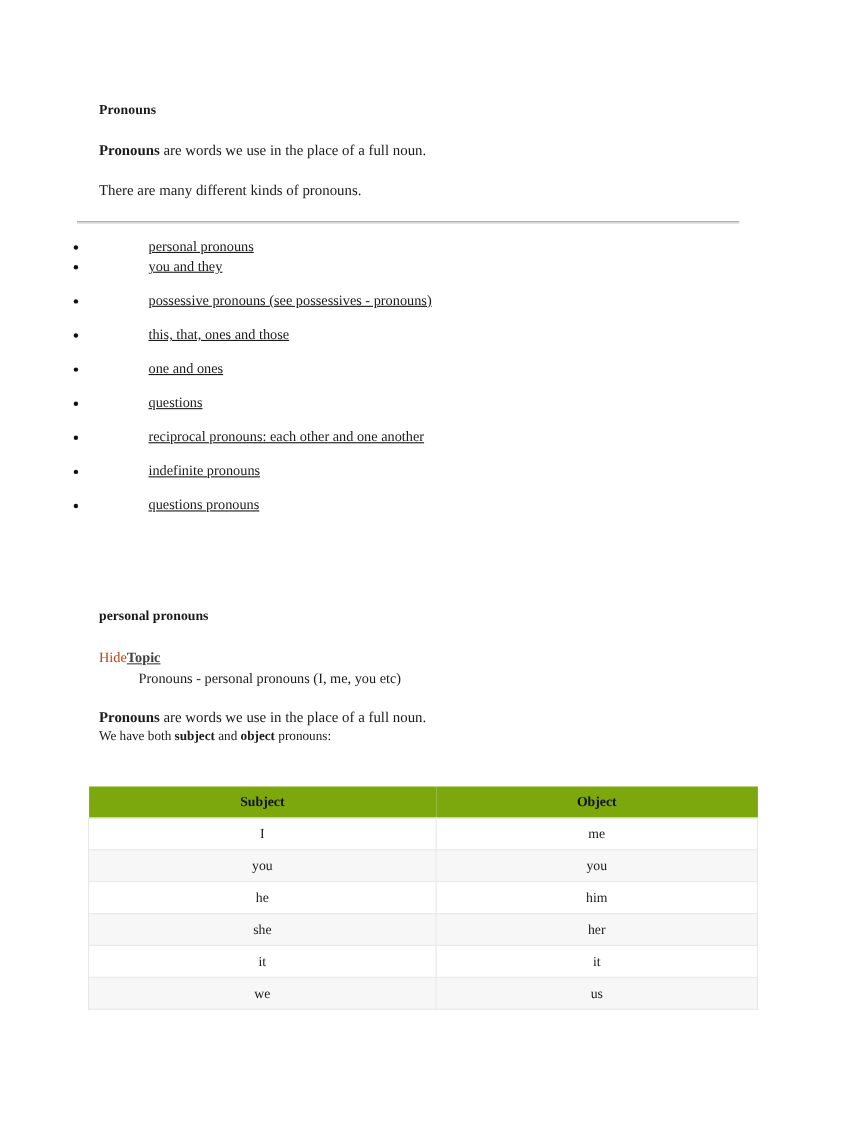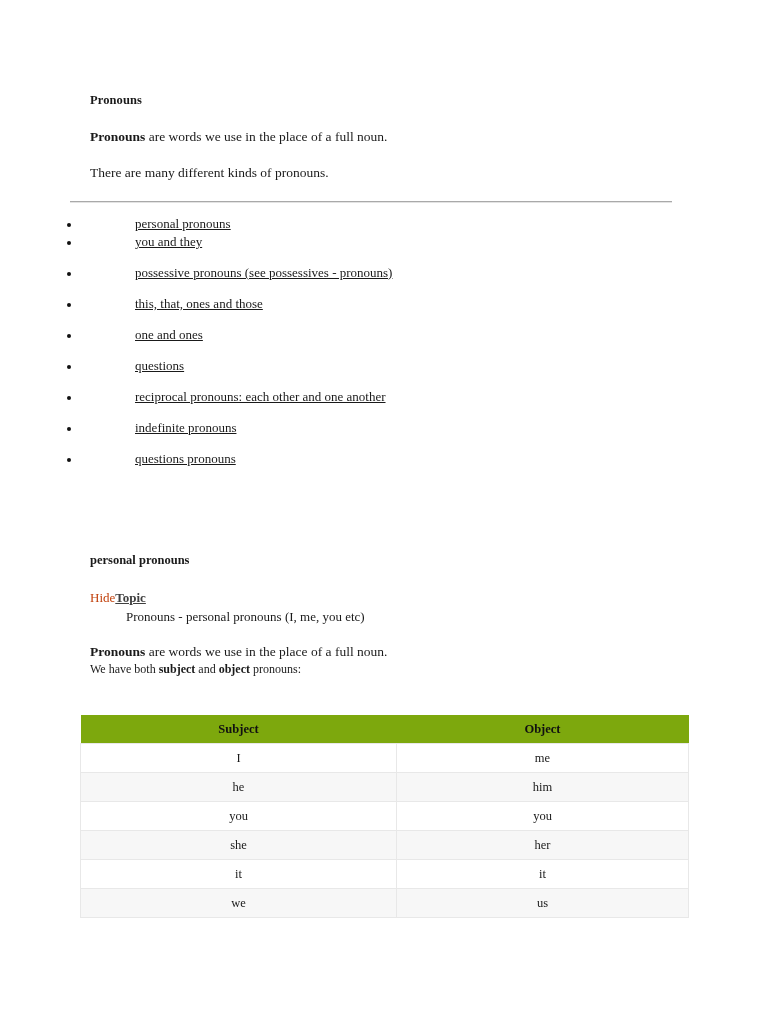--- a/index.html
+++ b/index.html
@@ -268,28 +268,28 @@
         <th style="background: rgb(125, 168, 13);">Subject</th>
         <th style="background: rgb(125, 168, 13);">Object</th>
       </tr>
     </thead>
     <tbody>
       <tr>
         <td>I</td>
         <td>me</td>
       </tr>
       <tr>
+        <td>you</td>
+        <td>you</td>
+      </tr>
+      <tr>
         <td>he</td>
         <td>him</td>
       </tr>
       <tr>
-        <td>you</td>
-        <td>you</td>
-      </tr>
-      <tr>
         <td>she</td>
         <td>her</td>
       </tr>
       <tr>
         <td>it</td>
         <td>it</td>
       </tr>
       <tr>
         <td>we</td>
         <td>us</td>

